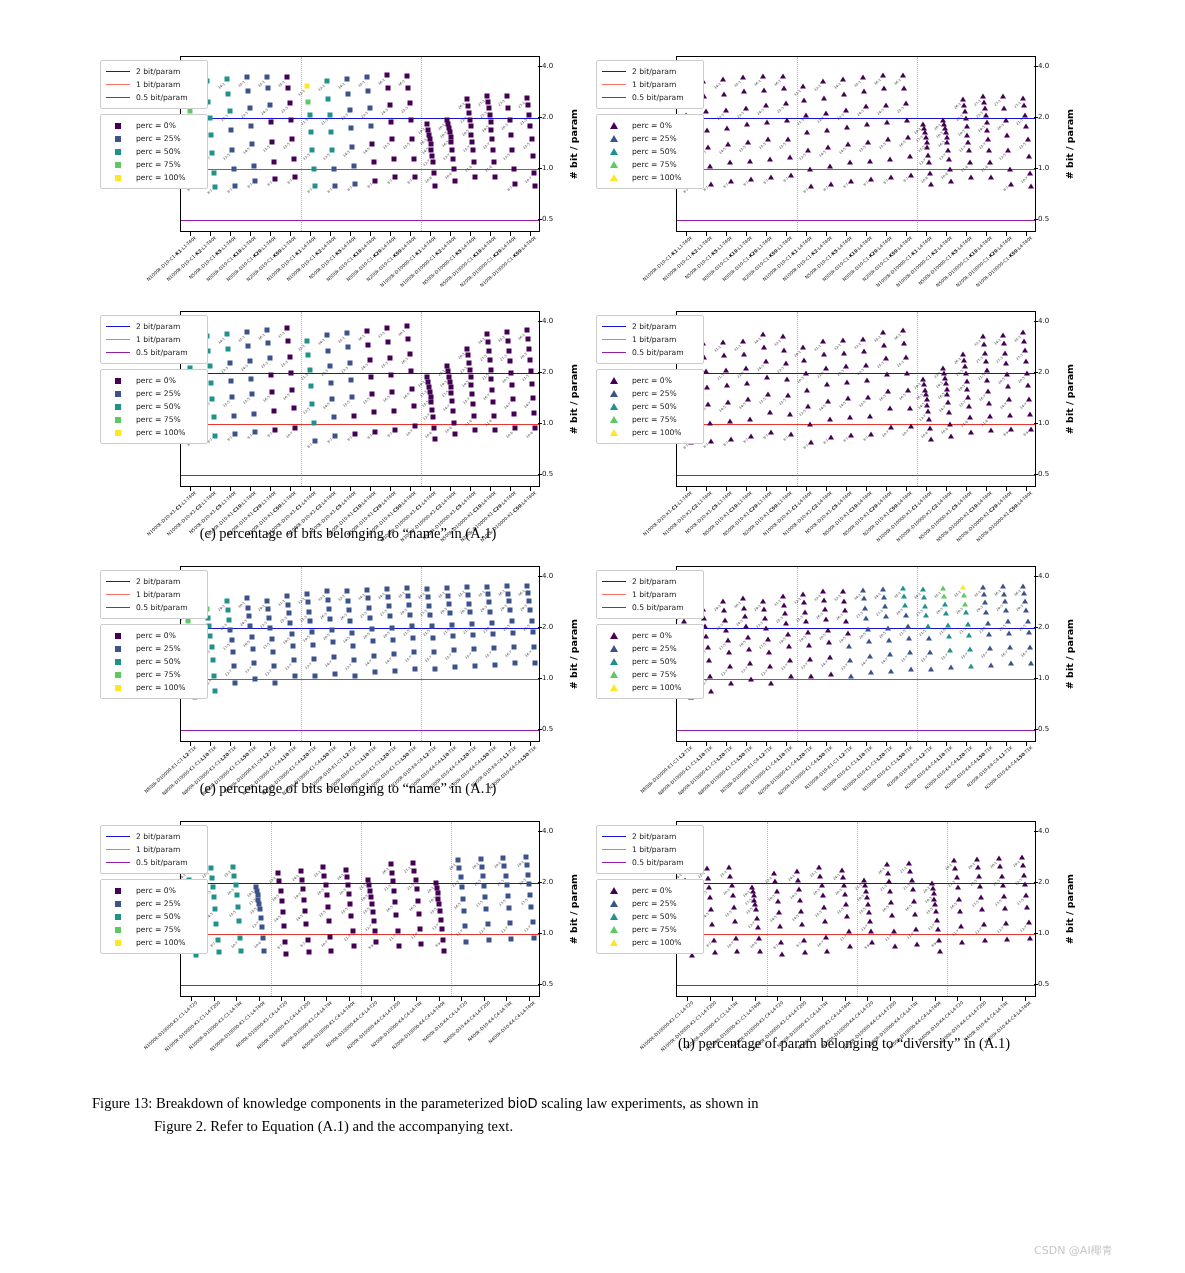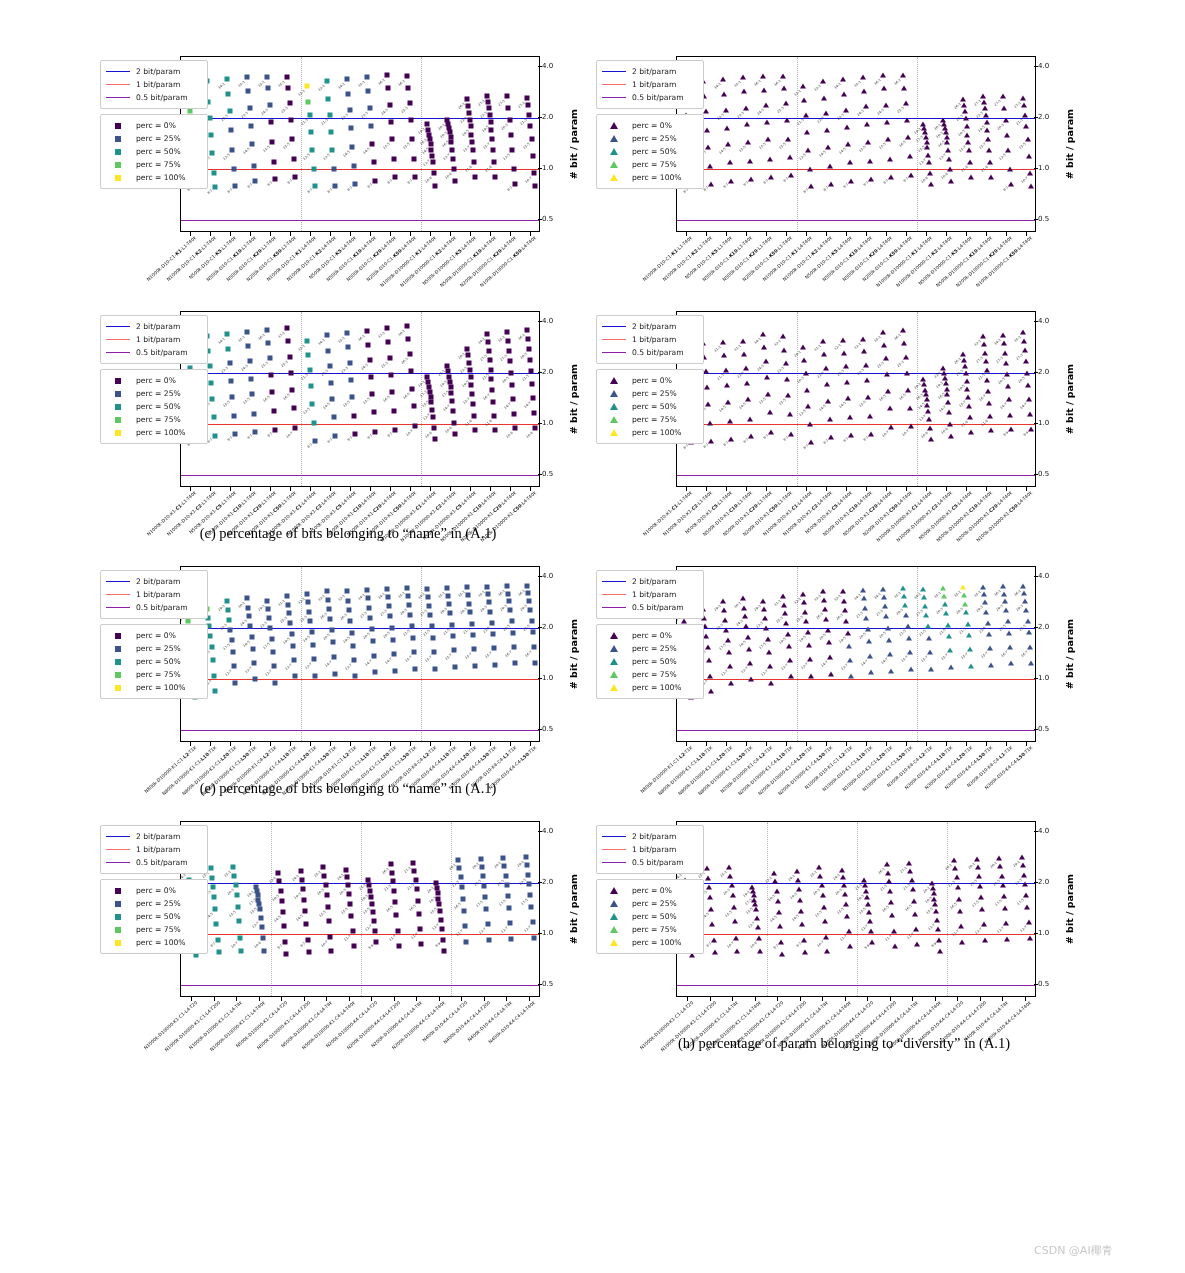--- a/index.html
+++ b/index.html
@@ -2642,15 +2642,19 @@
                 <span class="tri" style="border-bottom-color: rgb(253, 231, 37);"></span>
               </div>
               <div class="lg-label">perc = 100%</div>
             </div>
           </div>
           <div class="subcap" style="top: 218px; left: 0px;">(h) percentage of param belonging to “diversity” in (A.1)</div>
         </div>
       </div>
     </div>
 
+  <div class="maincap">
+    <span>Figure 13:</span><span> Breakdown of knowledge components in the parameterized </span><span class="mono">bioD</span><span> scaling law experiments, as shown in</span>
+    <span class="l2">Figure 2. Refer to Equation (A.1) and the accompanying text.</span>
+  </div>
 
   <div class="watermark">CSDN @AI椰青</div>
 </div>
 
 </body></html>

